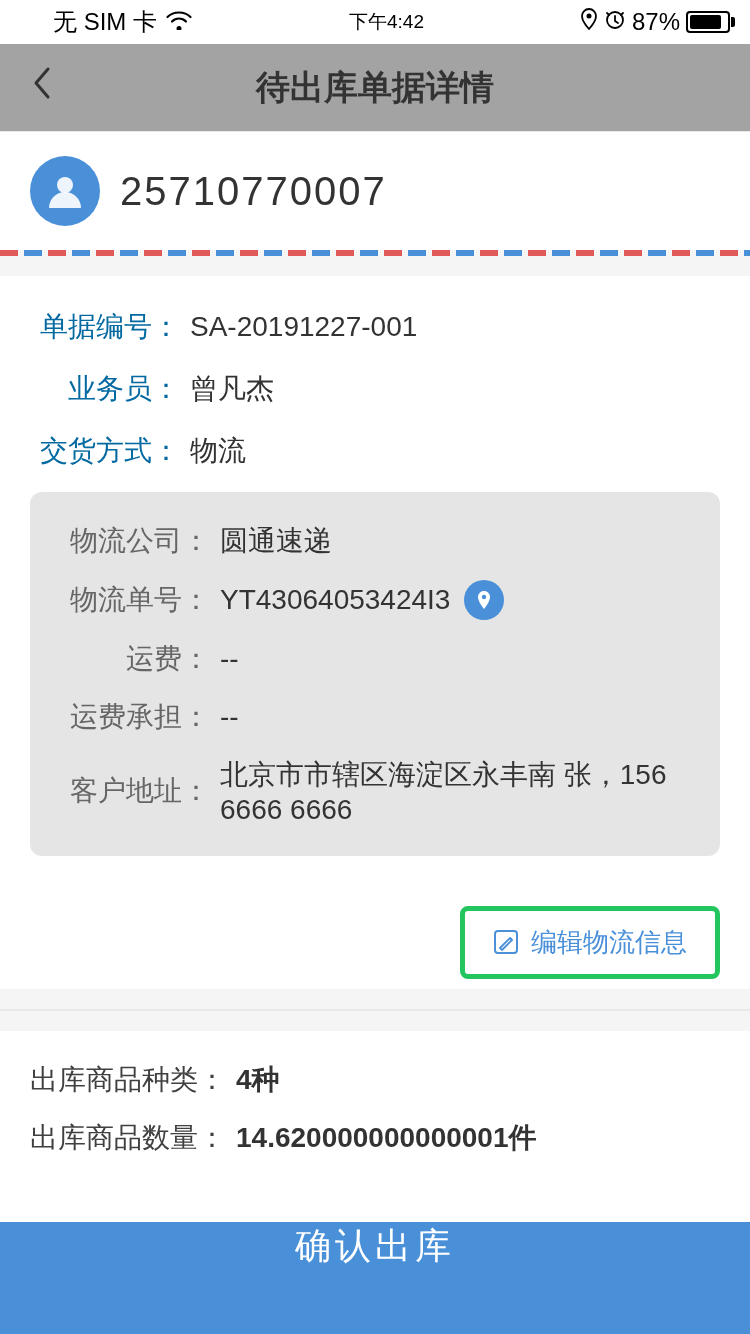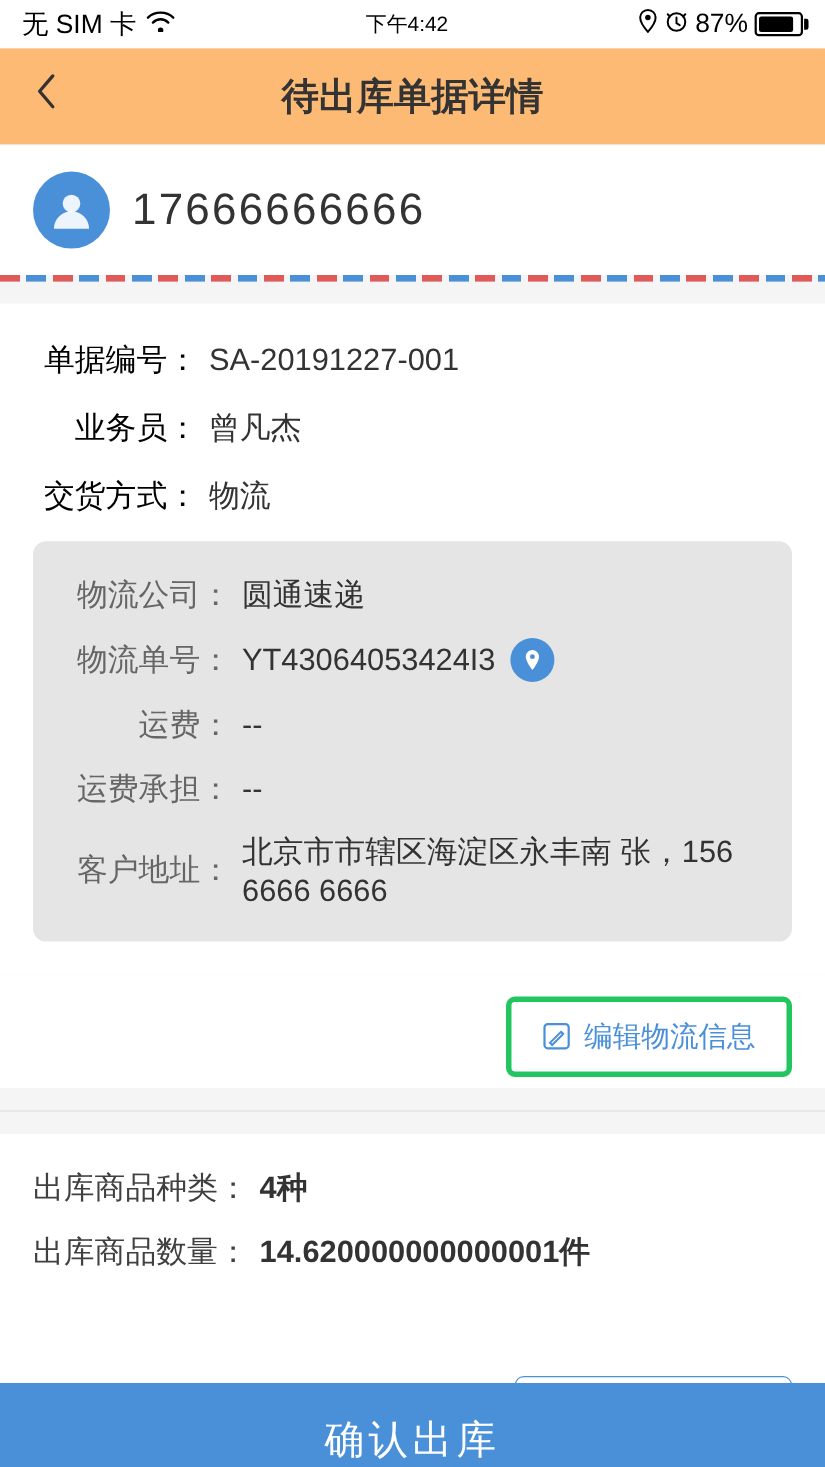--- a/index.html
+++ b/index.html
@@ -18,37 +18,37 @@
       width: 750px;
       height: 44px;
       background: #fff;
       display: flex;
       align-items: center;
       justify-content: space-between;
       padding: 0 20px;
       font-size: 24px;
       color: #000;
     }
-    .status-left { display: flex; align-items: center; gap: 8px; }
+    .status-left { display: flex; align-items: center; gap: 8px; margin-left: 33px; }
     .status-center { font-size: 19px; font-weight: 500; }
     .status-right { display: flex; align-items: center; gap: 6px; font-size: 24px; }
     .battery-icon {
       width: 44px; height: 22px; border: 2px solid #000; border-radius: 4px; position: relative; display: inline-flex; align-items: center; padding: 2px;
     }
     .battery-icon::after {
       content: ''; position: absolute; right: -7px; top: 50%; transform: translateY(-50%);
       width: 4px; height: 10px; background: #000; border-radius: 0 2px 2px 0;
     }
     .battery-fill { height: 100%; background: #000; border-radius: 2px; width: 87%; }
 
     
     .nav-bar {
       width: 750px;
       height: 88px;
-      background: #fdba74;
+      background: #a3a3a3;
       display: flex;
       align-items: center;
       padding: 0 30px;
       position: relative;
       border-bottom: 1px solid #e8e8e8;
     }
     .nav-back {
       font-size: 36px;
       color: #333;
       cursor: pointer;
@@ -109,21 +109,21 @@
       padding: 30px 30px;
     }
     .info-row {
       display: flex;
       align-items: flex-start;
       margin-bottom: 20px;
       font-size: 28px;
     }
     .info-row:last-child { margin-bottom: 0; }
     .info-label {
-      color: #000000;
+      color: #0369a1;
       min-width: 160px;
       text-align: right;
       flex-shrink: 0;
       padding-right: 10px;
       line-height: 1.5;
     }
     .info-value {
       color: #333;
       flex: 1;
       line-height: 1.5;
@@ -244,23 +244,23 @@
       margin-top: 44px;
     }
 
     
     .confirm-btn-wrap {
       position: fixed;
       bottom: 0;
       left: 0;
       width: 750px;
       background: #4a90d9;
-      height: 77px;
-      display: flex;
-      align-items: flex-end;
+      height: 112px;
+      display: flex;
+      align-items: flex-start;
       justify-content: center;
       cursor: pointer;
     }
     .confirm-btn-text {
       font-size: 36px;
       color: #fff;
       font-weight: 500;
       letter-spacing: 4px;
     }
 
@@ -315,21 +315,21 @@
 
 <div class="content-area">
 
   <div class="customer-header">
     <div class="customer-avatar">
       <svg viewBox="0 0 42 42" fill="none">
         <circle cx="21" cy="15" r="8" fill="#fff" opacity="0.9"></circle>
         <path d="M5 38c0-8.837 7.163-16 16-16s16 7.163 16 16" fill="#fff" opacity="0.9"></path>
       </svg>
     </div>
-    <span class="customer-phone">17666666666</span>
+    <span class="customer-phone">25710770007</span>
   </div>
 
   <div class="dashed-border"></div>
 
   <div class="section">
     <div class="info-row">
       <span class="info-label">单据编号：</span>
       <span class="info-value">SA-20191227-001</span>
     </div>
     <div class="info-row">

